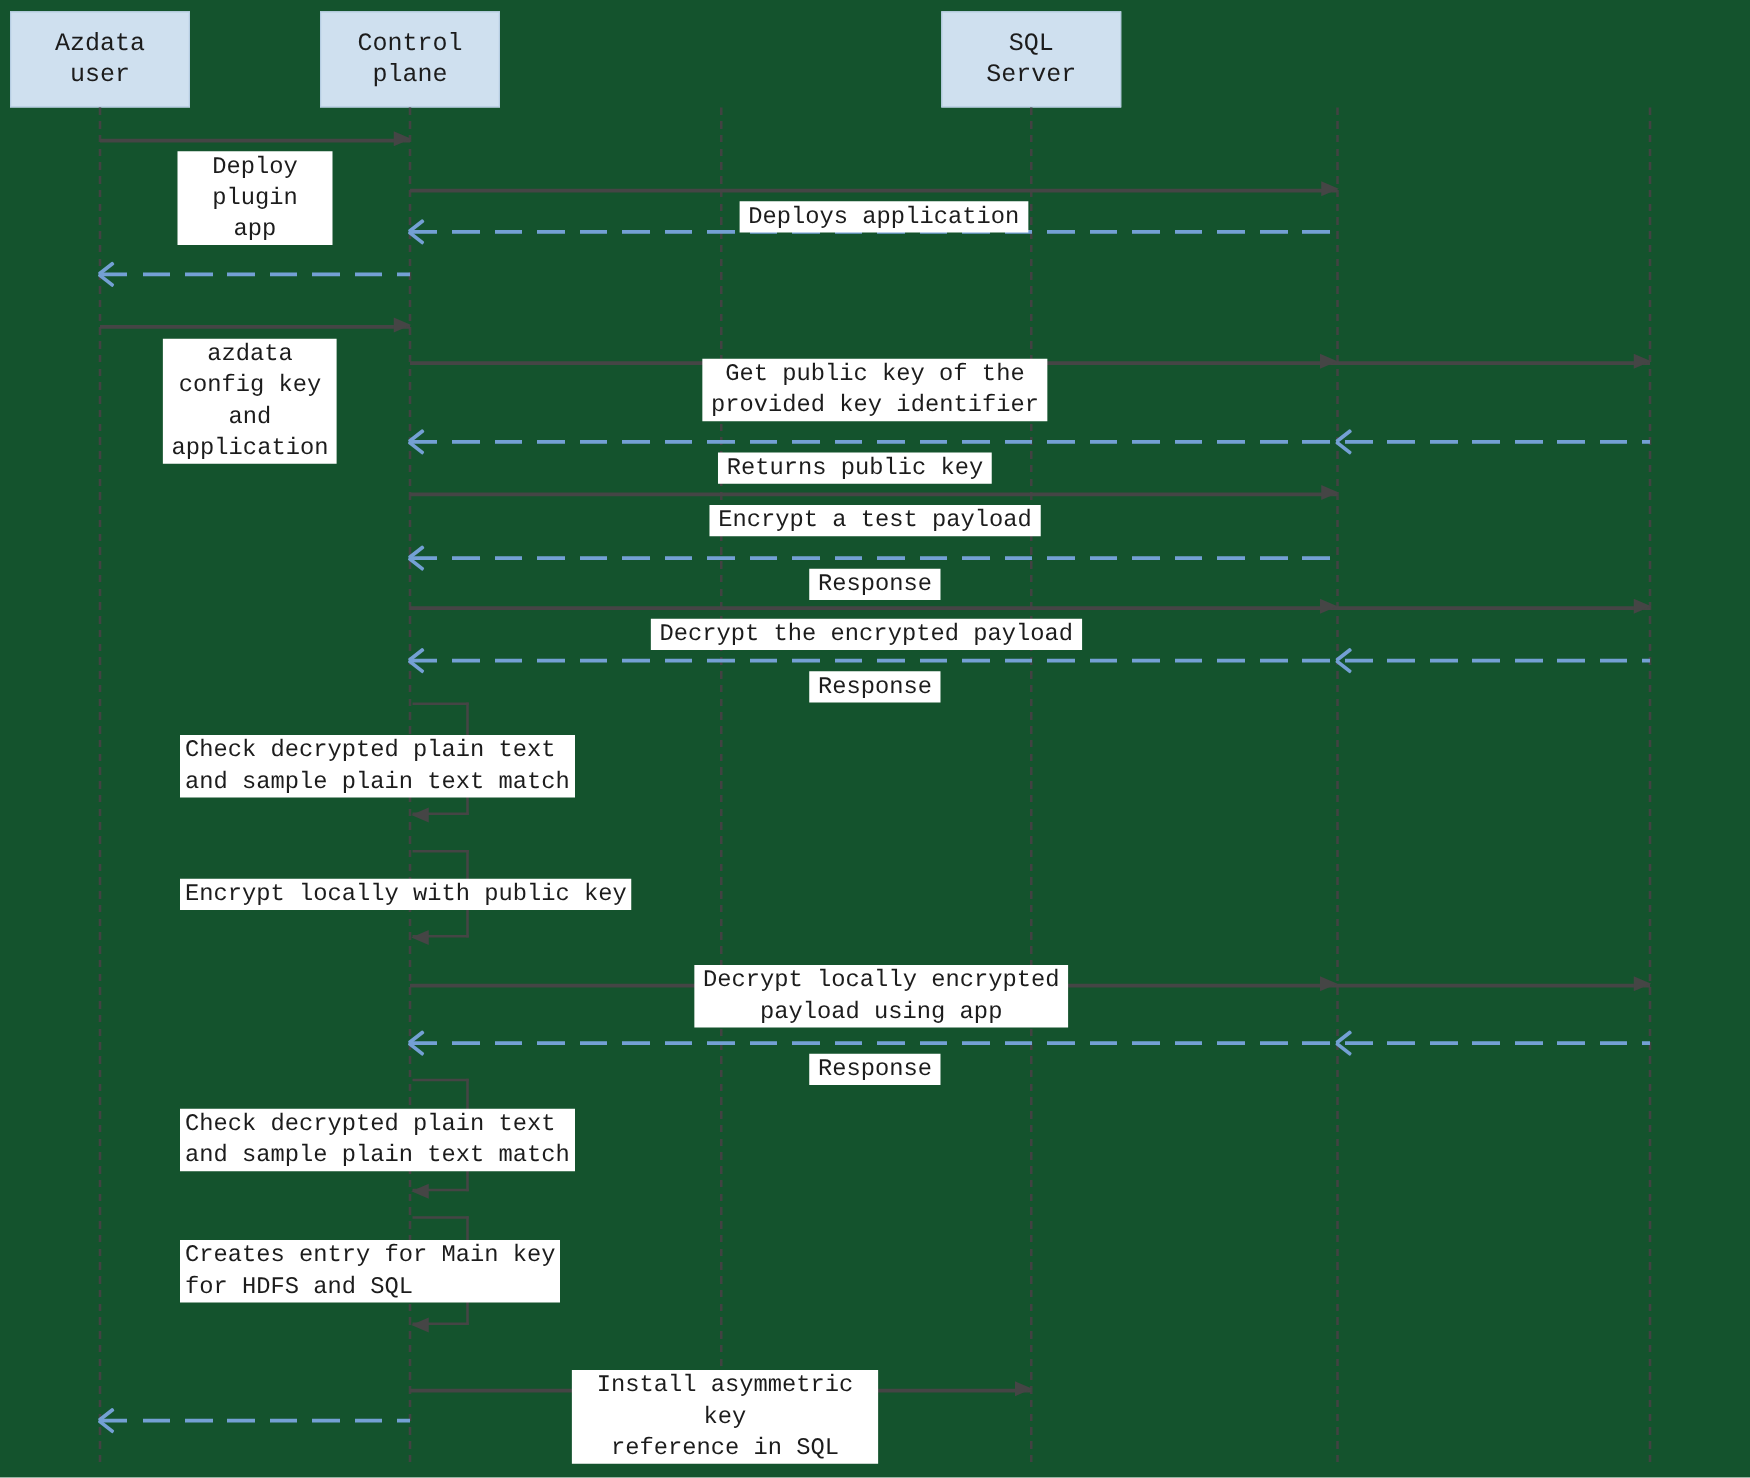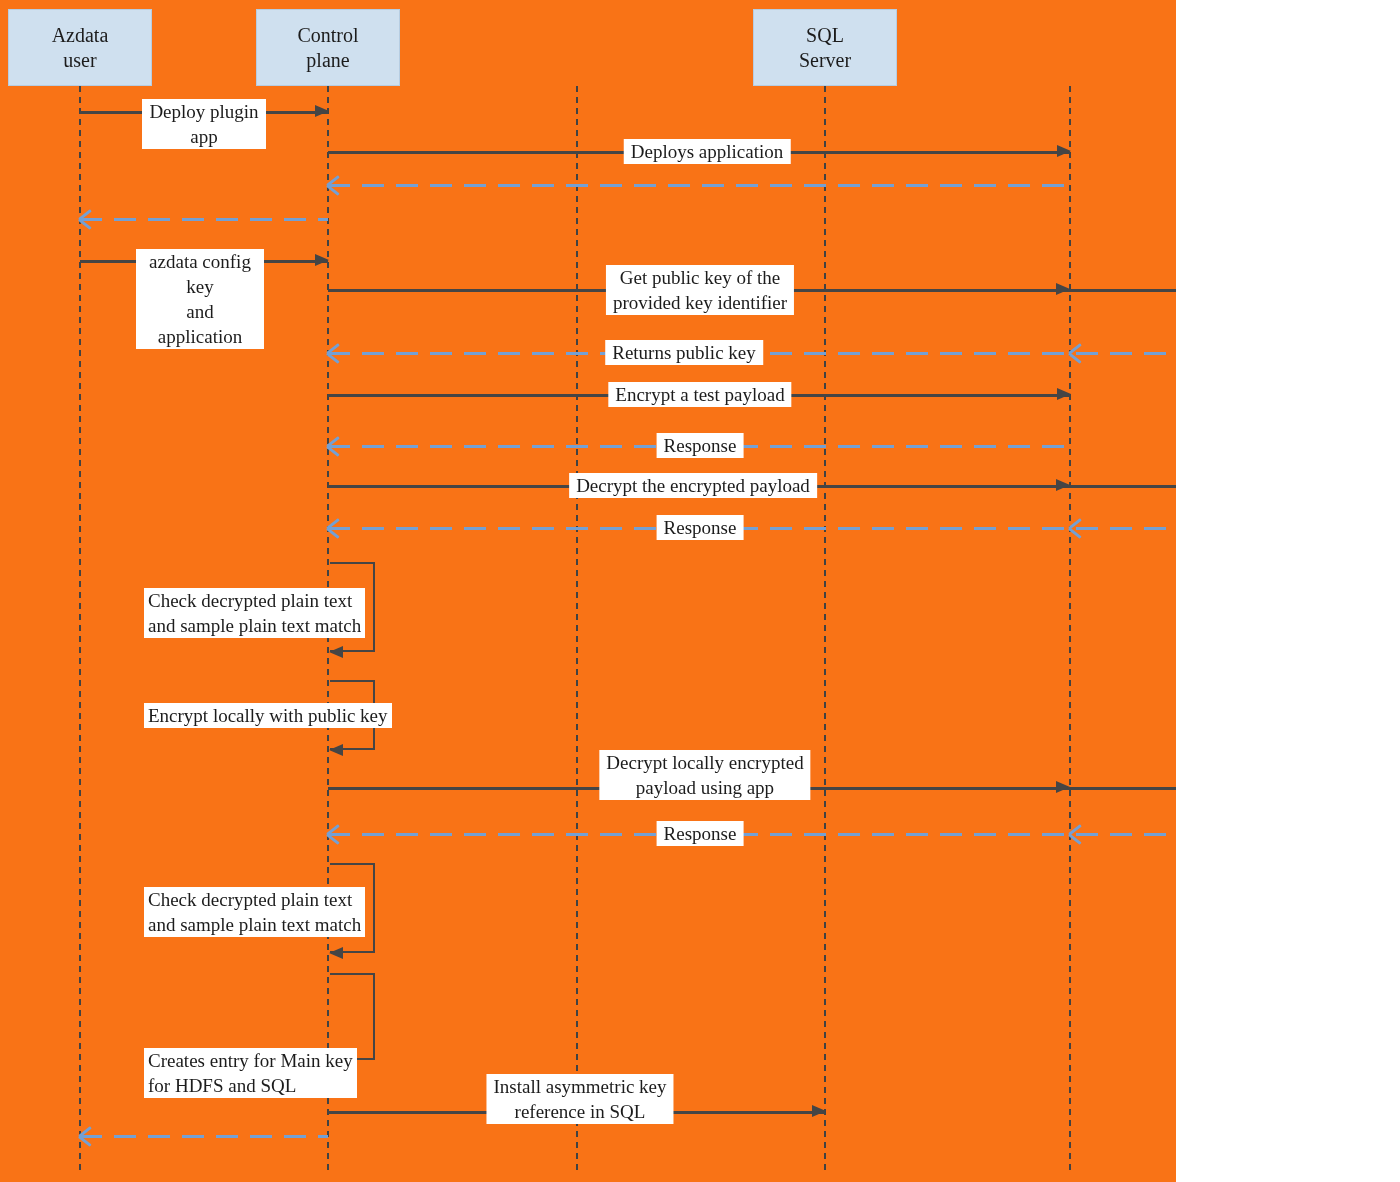--- a/index.html
+++ b/index.html
@@ -1,18 +1,18 @@
 <!DOCTYPE html>
 <html><head>
 <meta charset="utf-8">
 <style>
   html,body{margin:0;padding:0;background:#fff;}
   .diagram{
-    position:relative;width:1176px;height:1182px;background:#f97316;
-    font-family:Liberation Serif, serif;color:#1c1c1c;overflow:hidden;
+    position:relative;width:1400px;height:1182px;background:#14532d;
+    font-family:Liberation Mono, monospace;color:#1c1c1c;overflow:hidden;
   }
   
   .actor{
     position:absolute;top:9px;width:144px;height:77px;box-sizing:border-box;
     background:#cfe0ef;border:1px solid #b6cde2;
     display:flex;align-items:center;justify-content:center;text-align:center;
     font-size:20px;line-height:25px;white-space:pre-line;
   }
   
   .lifeline{
@@ -38,21 +38,21 @@
   .chev::before,.chev::after{
     content:"";position:absolute;left:1px;top:9.5px;width:15px;height:2.8px;
     background:#74a0d4;border-radius:1px;transform-origin:0 50%;
   }
   .chev::before{transform:rotate(-38deg);}
   .chev::after{transform:rotate(38deg);}
   
   .mlabel{
     position:absolute;transform:translateX(-50%);background:#ffffff;
     padding:0 7px;font-size:19px;line-height:25px;text-align:center;
-    white-space:pre-line;z-index:3;
+    white-space:pre-line;z-index:3;margin-top:22px;
   }
   .lbl-1{top:-13px;}        
   .lbl-first{top:-12px;}    
   .lbl-mid{top:-25px;}      
   .lbl-second{top:-38px;}   
   
   .loop{
     position:absolute;box-sizing:border-box;
     border:2.5px solid #454545;border-left:none;z-index:1;
   }
@@ -179,21 +179,21 @@
 
   <div class="loop" style="left:330px;top:863px;width:45px;height:90px">
     <span class="head-l"></span>
   </div>
   <div class="loop-label" style="left:144px;top:887px">Check decrypted plain text
 and sample plain text match</div>
 
   <div class="loop" style="left:330px;top:973px;width:45px;height:87px">
     <span class="head-l"></span>
   </div>
-  <div class="loop-label" style="left:144px;top:1048px">Creates entry for Main key
+  <div class="loop-label" style="left:144px;top:992px">Creates entry for Main key
 for HDFS and SQL</div>
 
   <div class="msg" style="left:328px;top:1112px;width:497px">
     <div class="line-solid"></div>
     <span class="head-r" style="right:-1px"></span>
     <span class="mlabel lbl-second" style="left:252px">Install asymmetric key
 reference in SQL</span>
   </div>
 
   <div class="msg" style="left:80px;top:1136px;width:248px">

